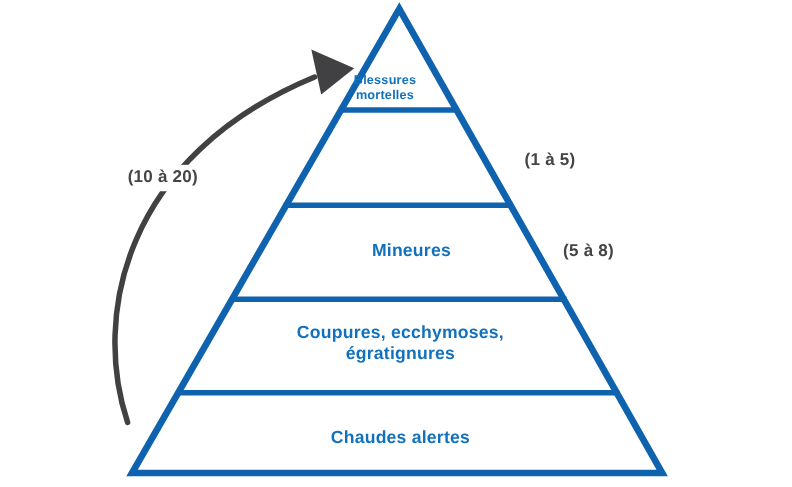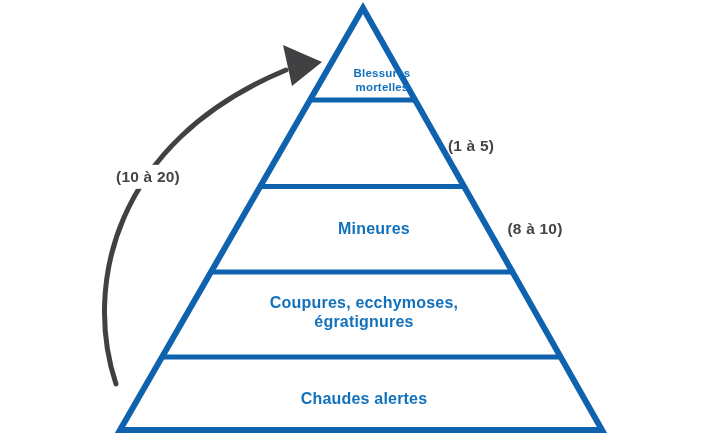--- a/index.html
+++ b/index.html
@@ -57,29 +57,29 @@
     <line x1="258" y1="186.5" x2="466" y2="186.5" stroke-width="5" stroke="#0f63ae"></line>
     <line x1="209" y1="272" x2="515" y2="272" stroke-width="5" stroke="#0f63ae"></line>
     <line x1="160" y1="357" x2="563" y2="357" stroke-width="5" stroke="#0f63ae"></line>
 
     <path d="M 363 8 L 120 430 L 602 430 Z" fill="none" stroke-width="6" stroke-linejoin="miter" stroke="#0f63ae"></path>
 
     <path d="M 116 384 C 84 288, 112 142, 286 70" fill="none" stroke-width="5" stroke-linecap="round" stroke="#414042"></path>
     <polygon points="322,62 283,45 292,86" fill="#414042"></polygon>
   </svg>
 
-  <div class="lbl level-label small w-narrow" style="left:382px; top:81px;">Blessures mortelles</div>
+  <div class="lbl level-label small w-narrow" style="left:350px; top:81px;">Blessures mortelles</div>
 
 
   <div class="lbl level-label" style="left:364px; top:229px;margin-left:10px;">Mineures</div>
 
   <div class="lbl level-label" style="left:364px; top:399px;">Chaudes alertes</div>
 
   <div class="lbl level-label w-mid" style="left:364px; top:313px;">Coupures, ecchymoses, égratignures</div>
 
-  <div class="lbl annotation" style="left:471px; top:146px;">(1 à 5)</div>
+  <div class="lbl annotation" style="left:500px; top:146px;">(1 à 5)</div>
 
-  <div class="lbl annotation" style="left:535px; top:229px;">(8 à 10)</div>
+  <div class="lbl annotation" style="left:535px; top:229px;">(5 à 8)</div>
 
 
-  <div class="lbl annotation arrow-label" style="left:148px; top:177px;">(10 à 20)</div>
+  <div class="lbl annotation arrow-label" style="left:148px; top:162px;">(10 à 20)</div>
 
 </div>
 
 </body></html>

